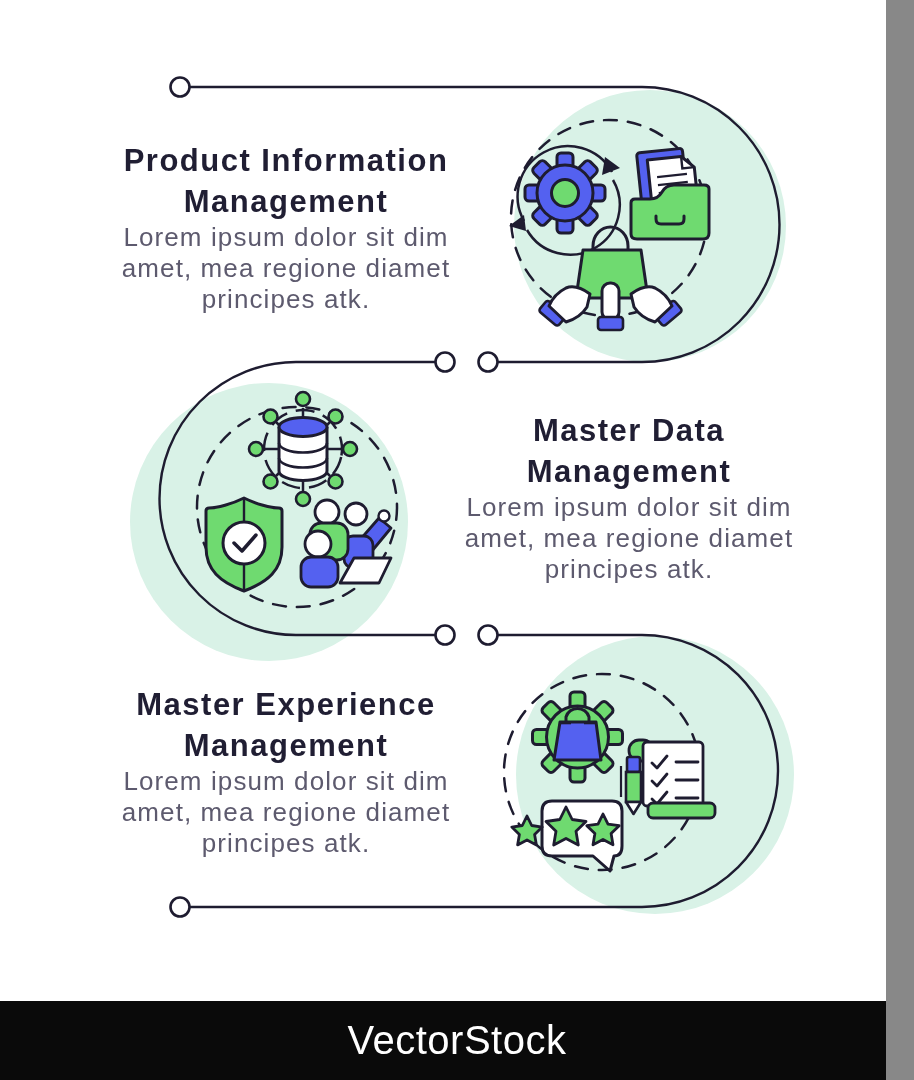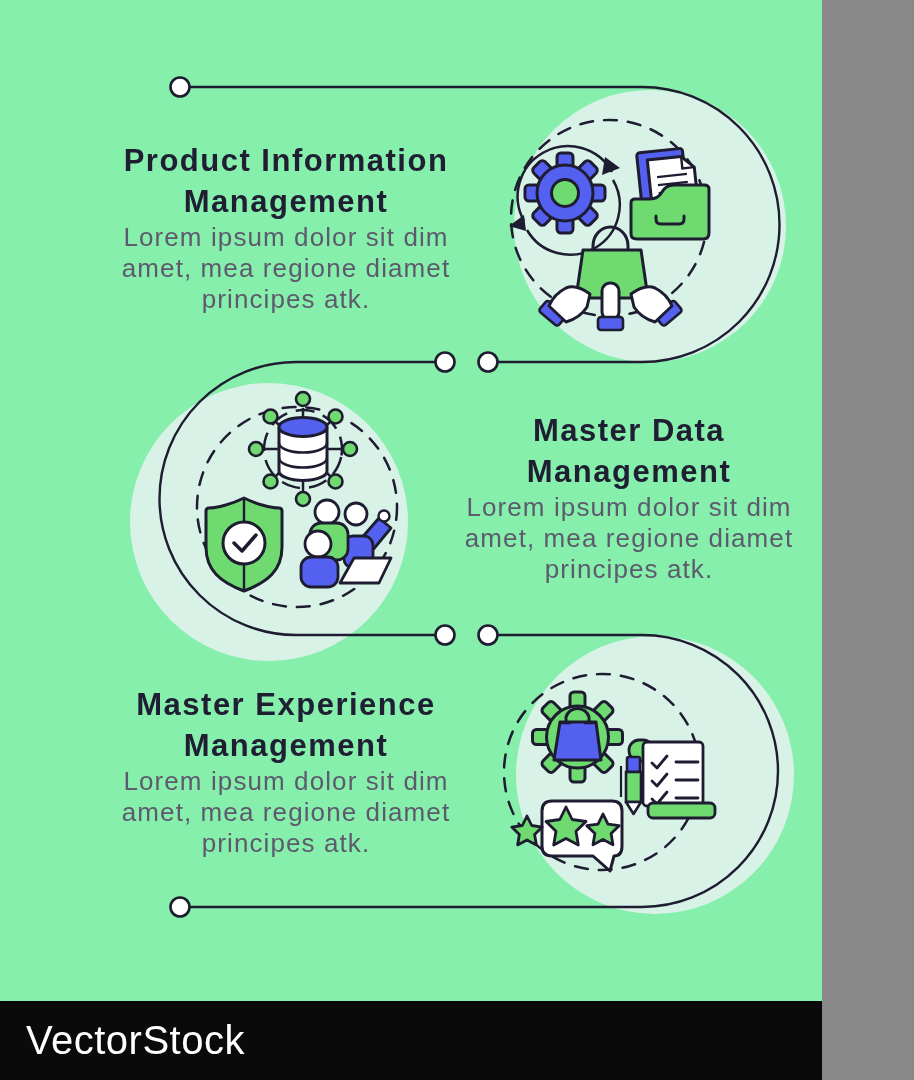--- a/index.html
+++ b/index.html
@@ -1,35 +1,35 @@
 <!DOCTYPE html>
 <html><head>
 <meta charset="utf-8">
 <style>
   html,body{margin:0;padding:0;background:#888;}
   .canvas{
-    position:relative;width:822px;height:1080px;background:#86efac;
+    position:relative;width:886px;height:1080px;background:#ffffff;
     overflow:hidden;font-family:"Liberation Sans",sans-serif;
   }
   .art{position:absolute;left:0;top:0;}
   .text-block{position:absolute;text-align:center;}
   .title{
     font-weight:700;font-size:31px;line-height:41px;letter-spacing:1.5px;
     color:#201e33;
   }
   .desc{
     font-size:26px;line-height:31px;letter-spacing:1.1px;
     color:#5d5a6e;
   }
   .tb-1{left:60px;top:140px;width:452px;}
   .tb-2{left:428px;top:410px;width:402px;}
   .tb-3{left:60px;top:684px;width:452px;}
   .watermark-bar{
     position:absolute;left:0;top:1001px;width:914px;height:79px;
-    background:#0a0a0a;display:flex;align-items:center;justify-content:flex-start;
+    background:#0a0a0a;display:flex;align-items:center;justify-content:center;
     box-sizing:border-box;padding:4px 26px;
   }
   .wm-brand{color:#ffffff;font-size:40px;letter-spacing:0.5px;}
   .wm-url{color:#ffffff;font-size:27px;letter-spacing:0.5px;}
 </style>
 </head>
 <body>
 
 <div class="canvas">
 

